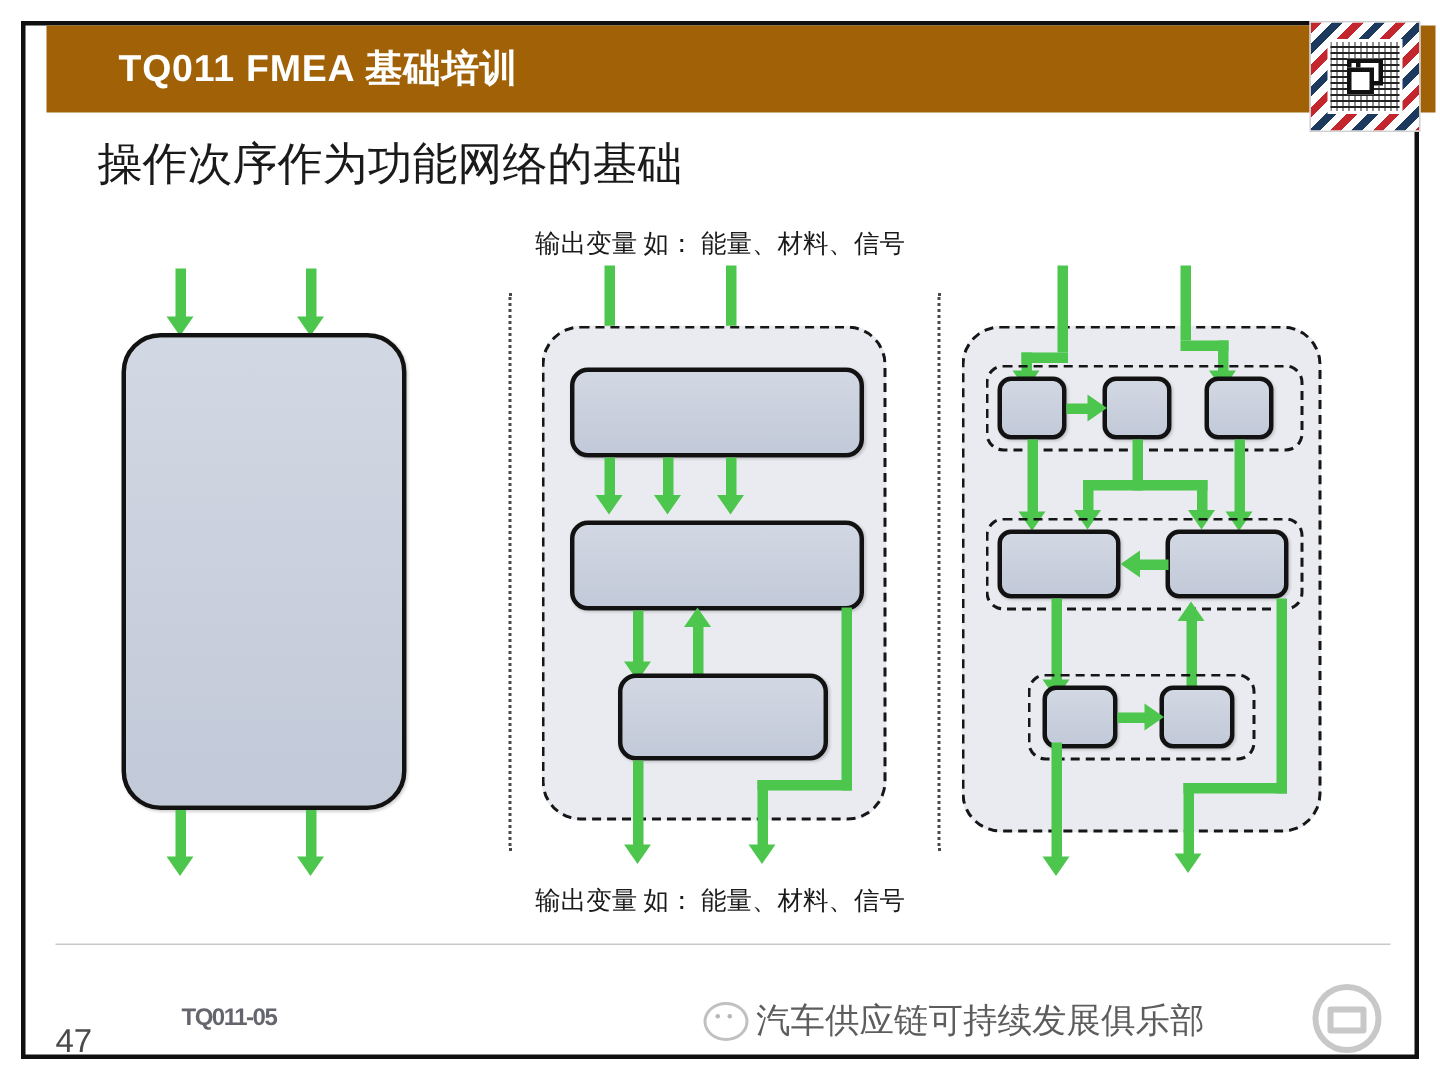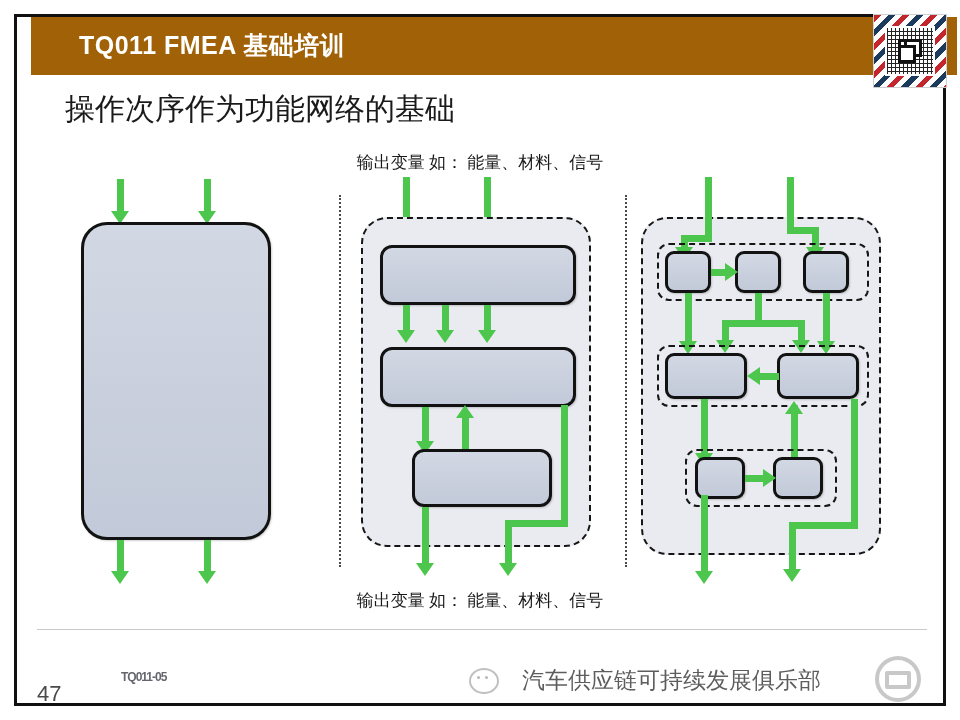--- a/index.html
+++ b/index.html
@@ -79,35 +79,35 @@
            border-right:13px solid #4cc64c;}
   .hd-right{border-top:9px solid transparent;border-bottom:9px solid transparent;
             border-left:13px solid #4cc64c;}
 
   
   .foot-rule{position:absolute;left:20px;top:612px;width:890px;height:1px;background:#c9c9c9;}
   .page-num{position:absolute;left:20px;top:664px;font-size:22px;color:#4a4a4a;}
   .legal{position:absolute;left:62px;top:652px;width:640px;
          font-size:9.5px;line-height:13px;color:#6d6d6d;}
   .legal-overlay{position:absolute;left:104px;top:653px;
-         font-size:12px;font-weight:bold;color:#55555e;letter-spacing:-1px;opacity:.9;}
+         font-size:16px;font-weight:bold;color:#55555e;letter-spacing:-1px;opacity:.9;}
 
   
   .bosch{position:absolute;right:16px;top:642px;height:40px;display:flex;align-items:center;}
   .bosch .sym{width:38px;height:38px;border-radius:50%;
               border:4px solid #c8c8c8;position:relative;margin-right:6px;}
   .bosch .sym:after{content:"";position:absolute;left:6px;top:11px;
               width:18px;height:10px;border:4px solid #c8c8c8;border-radius:2px;}
   .bosch .wm{font-size:30px;font-weight:bold;color:#d3141e;letter-spacing:1px;
              font-family:"DejaVu Sans",sans-serif;}
 
   
   .watermark{position:absolute;left:452px;top:648px;display:flex;align-items:center;
              font-size:23px;color:#3a3a3a;opacity:.82;white-space:nowrap;
-             font-family:"Liberation Serif","DejaVu Serif",serif;gap:18px;}
+             font-family:"Liberation Serif","DejaVu Serif",serif;}
   .wechat-ic{width:26px;height:22px;border:2px solid #9a9a9a;border-radius:50%;
              position:relative;margin-right:5px;opacity:.75;}
   .wechat-ic:before,.wechat-ic:after{content:"";position:absolute;width:3px;height:3px;
              border-radius:50%;background:#8a8a8a;top:6px;}
   .wechat-ic:before{left:6px;} .wechat-ic:after{left:14px;}
 </style>
 </head>
 <body>
 
 <div class="slide">

